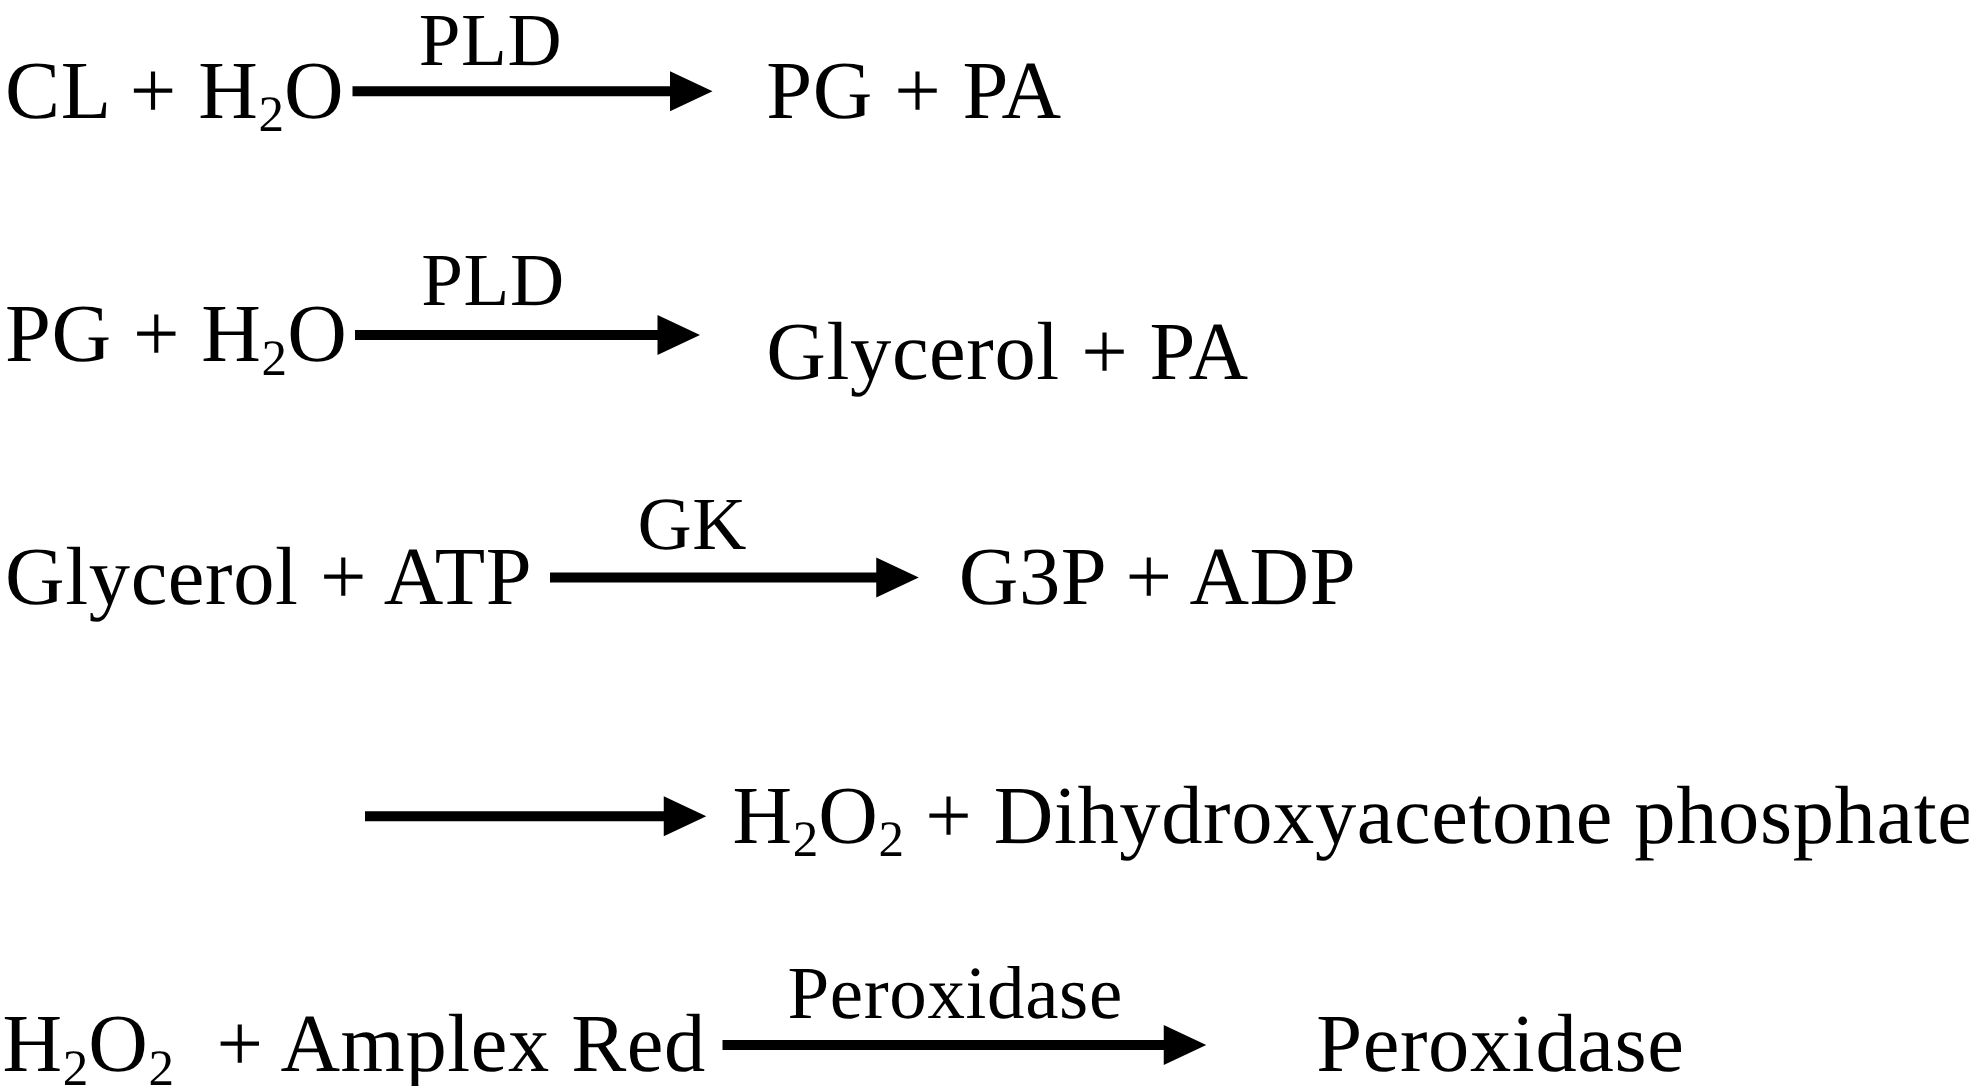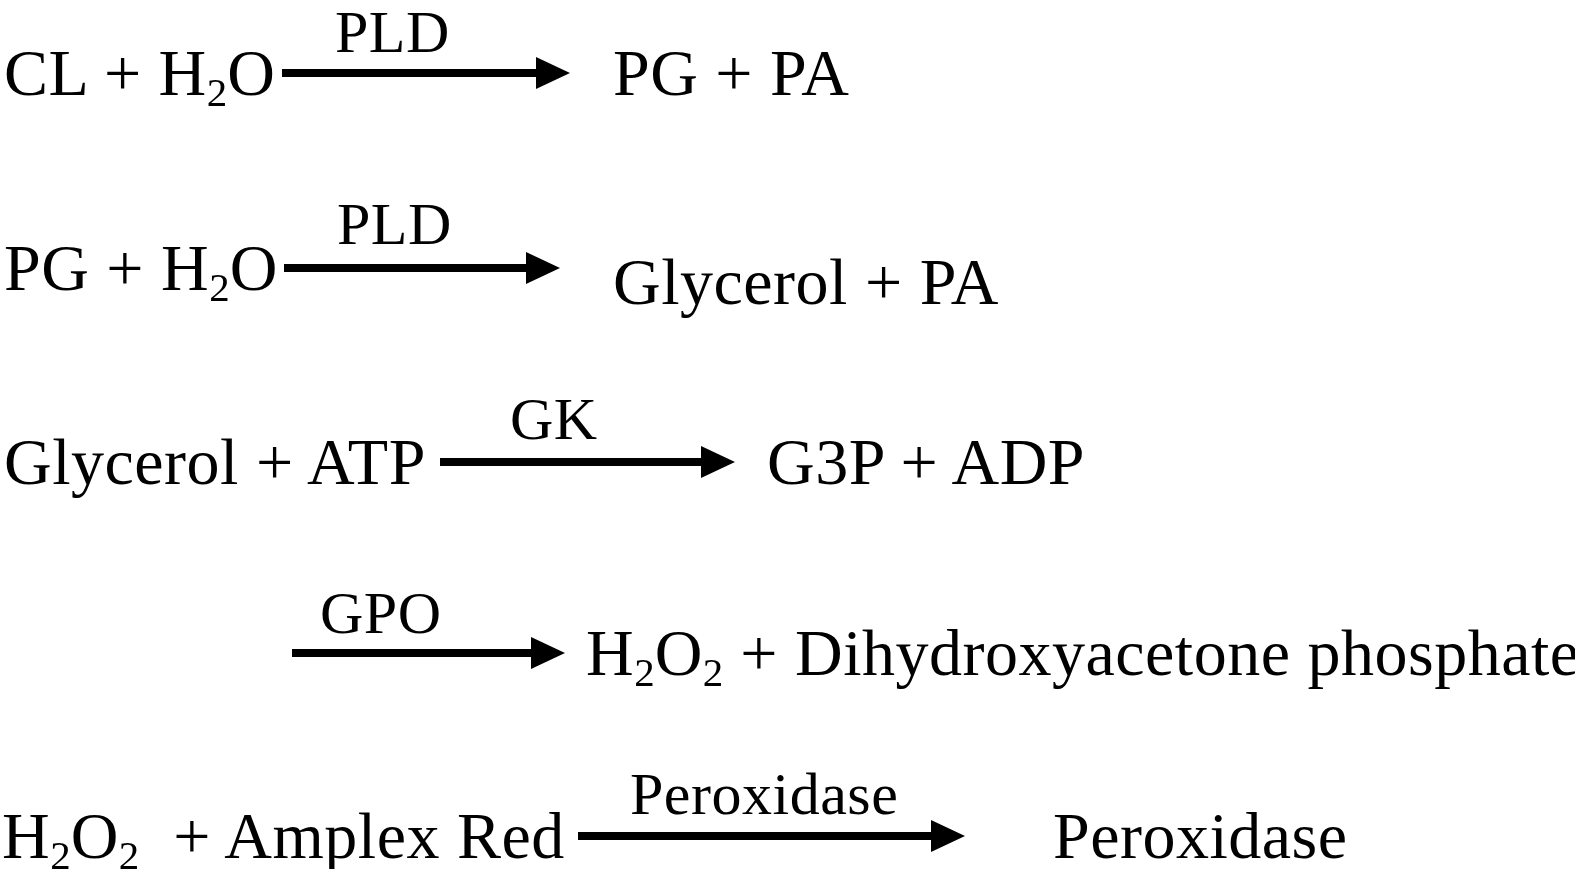--- a/index.html
+++ b/index.html
@@ -122,21 +122,20 @@
     <div class="arrow" style="left:440px; top:462px; width:295px;">
       <div class="shaft" style="width:265px;"></div>
       <div class="head" style="left:261px;"></div>
     </div>
 
     <span class="txt species" style="left:767px; top:429px;">G3P + ADP</span>
   </div>
 
   <div class="row">
 
-    <span class="txt catalyst" style="left:320px; top:583px;">GPO</span>
 
     <div class="arrow" style="left:292px; top:653px; width:273px;">
       <div class="shaft" style="width:243px;"></div>
       <div class="head" style="left:239px;"></div>
     </div>
 
     <span class="txt species" style="left:586px; top:620px;">H<sub>2</sub>O<sub>2</sub> + Dihydroxyacetone phosphate</span>
   </div>
 
   <div class="row">

